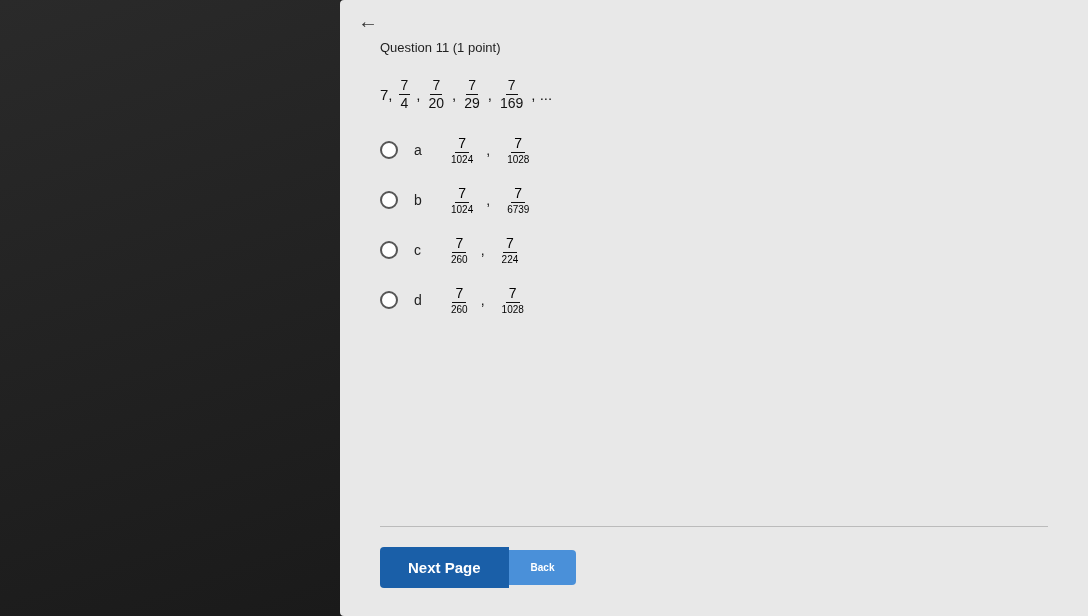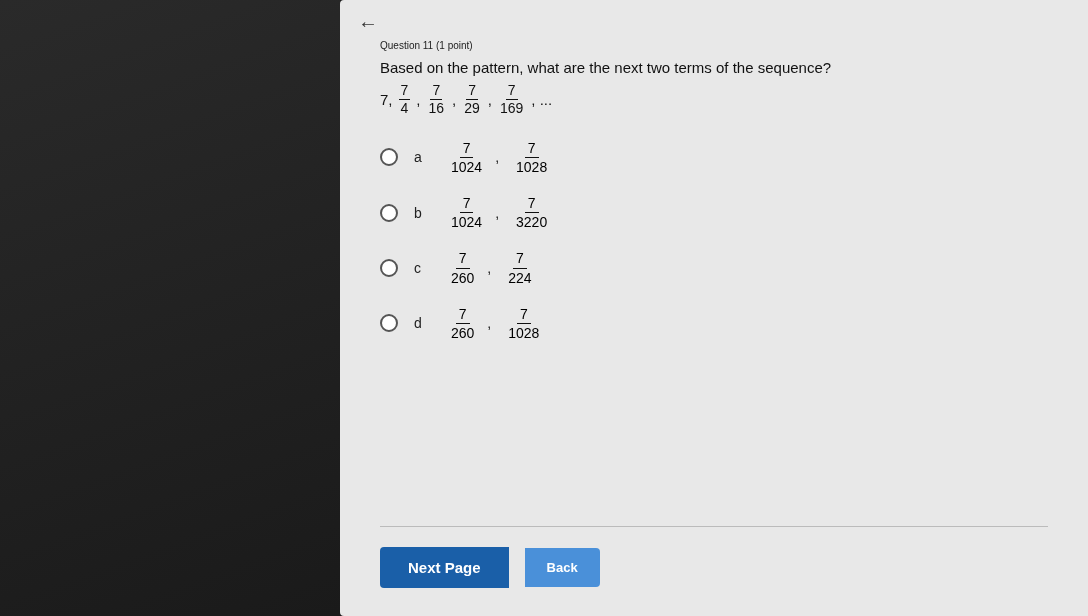--- a/index.html
+++ b/index.html
@@ -34,23 +34,23 @@
     .back-arrow {
       position: absolute;
       top: 10px;
       left: 18px;
       font-size: 20px;
       color: #333;
       cursor: pointer;
     }
 
     .question-header {
-      font-size: 10px;
+      font-size: 13px;
       color: #222;
-      margin-bottom: 6px;
+      margin-bottom: 22px;
       margin-top: 8px;
     }
 
     .question-text {
       font-size: 15px;
       color: #111;
       font-weight: 500;
       margin-bottom: 4px;
       line-height: 1.4;
     }
@@ -134,90 +134,89 @@
       padding: 0 3px;
       line-height: 1.3;
       text-align: center;
       font-size: 14px;
     }
 
     .frac-den {
       padding: 0 3px;
       line-height: 1.3;
       text-align: center;
-      font-size: 14px;
+      font-size: 10px;
     }
 
     .comma-sep {
       font-size: 14px;
       color: #111;
       margin-right: 4px;
     }
 
     .divider-line {
       border: none;
       border-top: 1px solid #bbb;
       margin-bottom: 20px;
       margin-top: auto;
     }
 
     .buttons-row {
       display: flex;
-      gap: 16px;
+      gap: 0;
       align-items: center;
     }
 
     .btn-next {
       background: #1a5fa8;
       color: white;
       border: none;
       padding: 12px 28px;
       font-size: 15px;
       font-weight: 600;
       cursor: pointer;
       border-radius: 4px 0 0 4px;
     }
 
     .btn-back {
       background: #4a90d9;
       color: white;
       border: none;
       padding: 12px 22px;
-      font-size: 13px;
+      font-size: 10px;
       font-weight: 600;
       cursor: pointer;
       border-radius: 0 4px 4px 0;
     }
   </style>
 </head>
 <body>
 
 <div class="left-panel"></div>
 
 <div class="main-content">
 
   <div class="back-arrow">←</div>
 
   <div class="question-header">
     <span>Question 11</span>
     <span>(1 point)</span>
   </div>
 
-  <div class="question-text">Based on the pattern, what are the next two terms of the sequence?</div>
 
   <div class="sequence-line">
     <span>7,</span>
     <span class="seq-term">
       <span class="seq-num">7</span>
       <span class="seq-den">4</span>
     </span>
     <span>,</span>
     <span class="seq-term">
       <span class="seq-num">7</span>
-      <span class="seq-den">16</span>
+      <span class="seq-den">20</span>
     </span>
     <span>,</span>
     <span class="seq-term">
       <span class="seq-num">7</span>
       <span class="seq-den">29</span>
     </span>
     <span>,</span>
     <span class="seq-term">
       <span class="seq-num">7</span>
       <span class="seq-den">169</span>
@@ -247,21 +246,21 @@
       <div class="radio-circle"></div>
       <span class="option-label">b</span>
       <div class="option-fractions">
         <span class="fraction">
           <span class="frac-num">7</span>
           <span class="frac-den">1024</span>
         </span>
         <span class="comma-sep">,</span>
         <span class="fraction">
           <span class="frac-num">7</span>
-          <span class="frac-den">3220</span>
+          <span class="frac-den">6739</span>
         </span>
       </div>
     </div>
 
     <div class="option-row">
       <div class="radio-circle"></div>
       <span class="option-label">c</span>
       <div class="option-fractions">
         <span class="fraction">
           <span class="frac-num">7</span>

